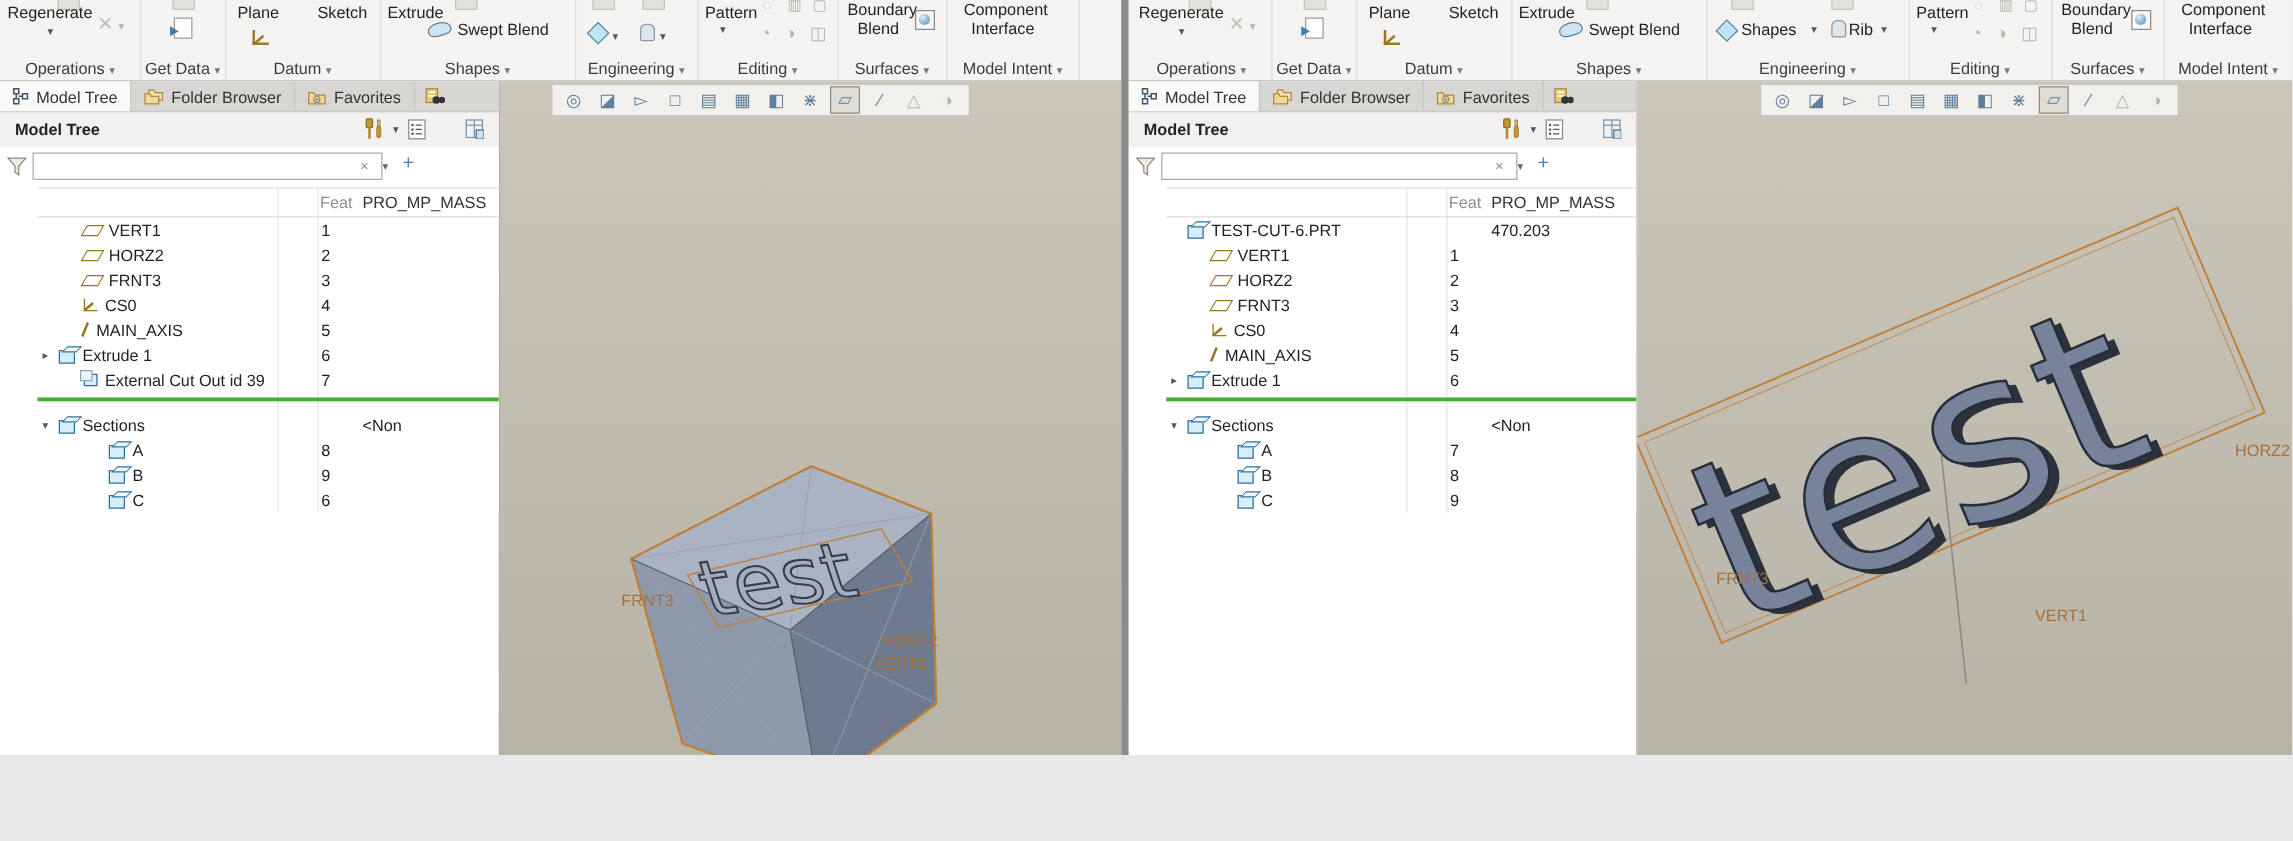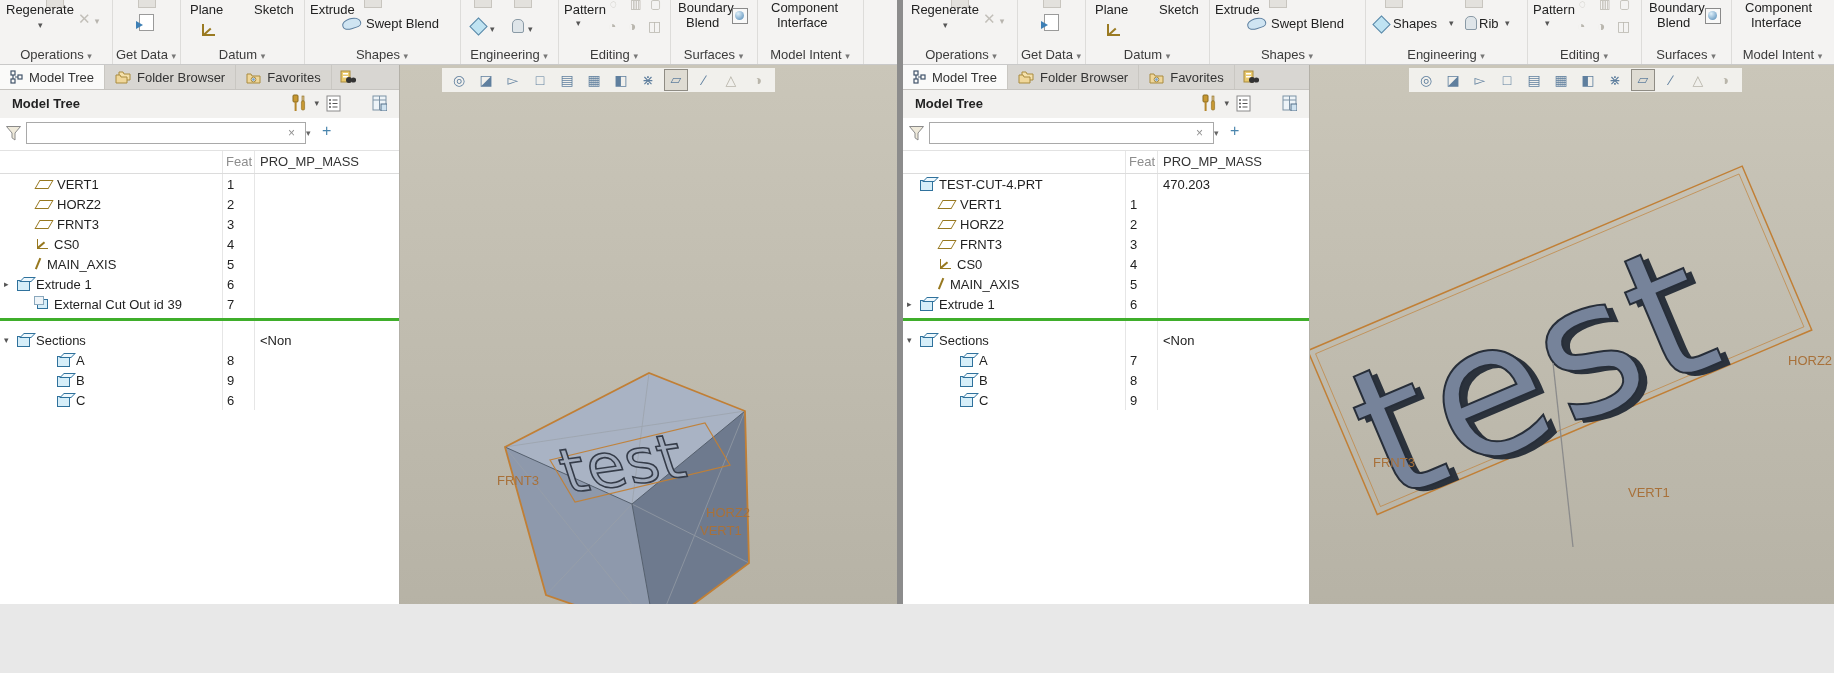--- a/index.html
+++ b/index.html
@@ -50,21 +50,21 @@
   #win-right .filterbox{width:260px;}
   .clearx{position:absolute;top:8px;font-size:12px;color:#909090;}
   #win-left .clearx{left:288px;} #win-right .clearx{left:293px;}
   .fcaret{position:absolute;top:10px;font-size:9px;color:#666;}
   #win-left .fcaret{left:306px;} #win-right .fcaret{left:311px;}
   .fplus{position:absolute;top:4px;font-size:16px;color:#4a85ad;}
   #win-left .fplus{left:322px;} #win-right .fplus{left:327px;}
 
   .tree{position:relative;background:#fff;
         background-image:linear-gradient(#e6e6e6,#e6e6e6),linear-gradient(#e6e6e6,#e6e6e6);
-        background-size:1px 100%,1px 100%;background-position:222px 0,254px 0;background-repeat:no-repeat;}
+        background-size:1px 100%,1px 100%;background-position:222px 0,254px 0;background-repeat:no-repeat;padding-left:30px;}
   .colhead{position:relative;height:22px;border-top:1px solid #e2e2e2;border-bottom:1px solid #dcdcdc;}
   .colfeat{position:absolute;left:226px;top:3px;width:26px;overflow:hidden;font-size:13px;color:#8d8d8d;white-space:nowrap;}
   .colmass{position:absolute;left:260px;top:3px;font-size:13px;color:#333;white-space:nowrap;}
   .trow{position:relative;height:20px;display:flex;align-items:center;font-size:13px;color:#1f1f1f;white-space:nowrap;}
   .i0{padding-left:4px;} .i1{padding-left:24px;} .i2{padding-left:44px;}
   .texp{width:13px;font-size:9px;color:#555;flex:0 0 13px;}
   .exp-closed::before{content:"\25B8";}
   .exp-open::before{content:"\25BE";}
   .ticon{margin-right:6px;flex:0 0 auto;}
   .tfeat{position:absolute;left:227px;font-size:13px;color:#222;}
@@ -494,21 +494,21 @@
           <span class="fplus">+</span>
         </div>
         <div class="tree">
           <div class="colhead">
             <span class="colfeat">Feat</span>
             <span class="colmass">PRO_MP_MASS</span>
           </div>
           <div class="trow i0">
               <span class="texp"></span>
               <span class="ticon ic ic-part"></span>
-              <span>TEST-CUT-4.PRT</span>
+              <span>TEST-CUT-6.PRT</span>
               <span class="tfeat"></span>
               <span class="tval">470.203</span>
             </div>
           <div class="trow i1">
               <span class="texp"></span>
               <span class="ticon ic ic-dplane"></span>
               <span>VERT1</span>
               <span class="tfeat">1</span>
             </div>
           <div class="trow i1">

